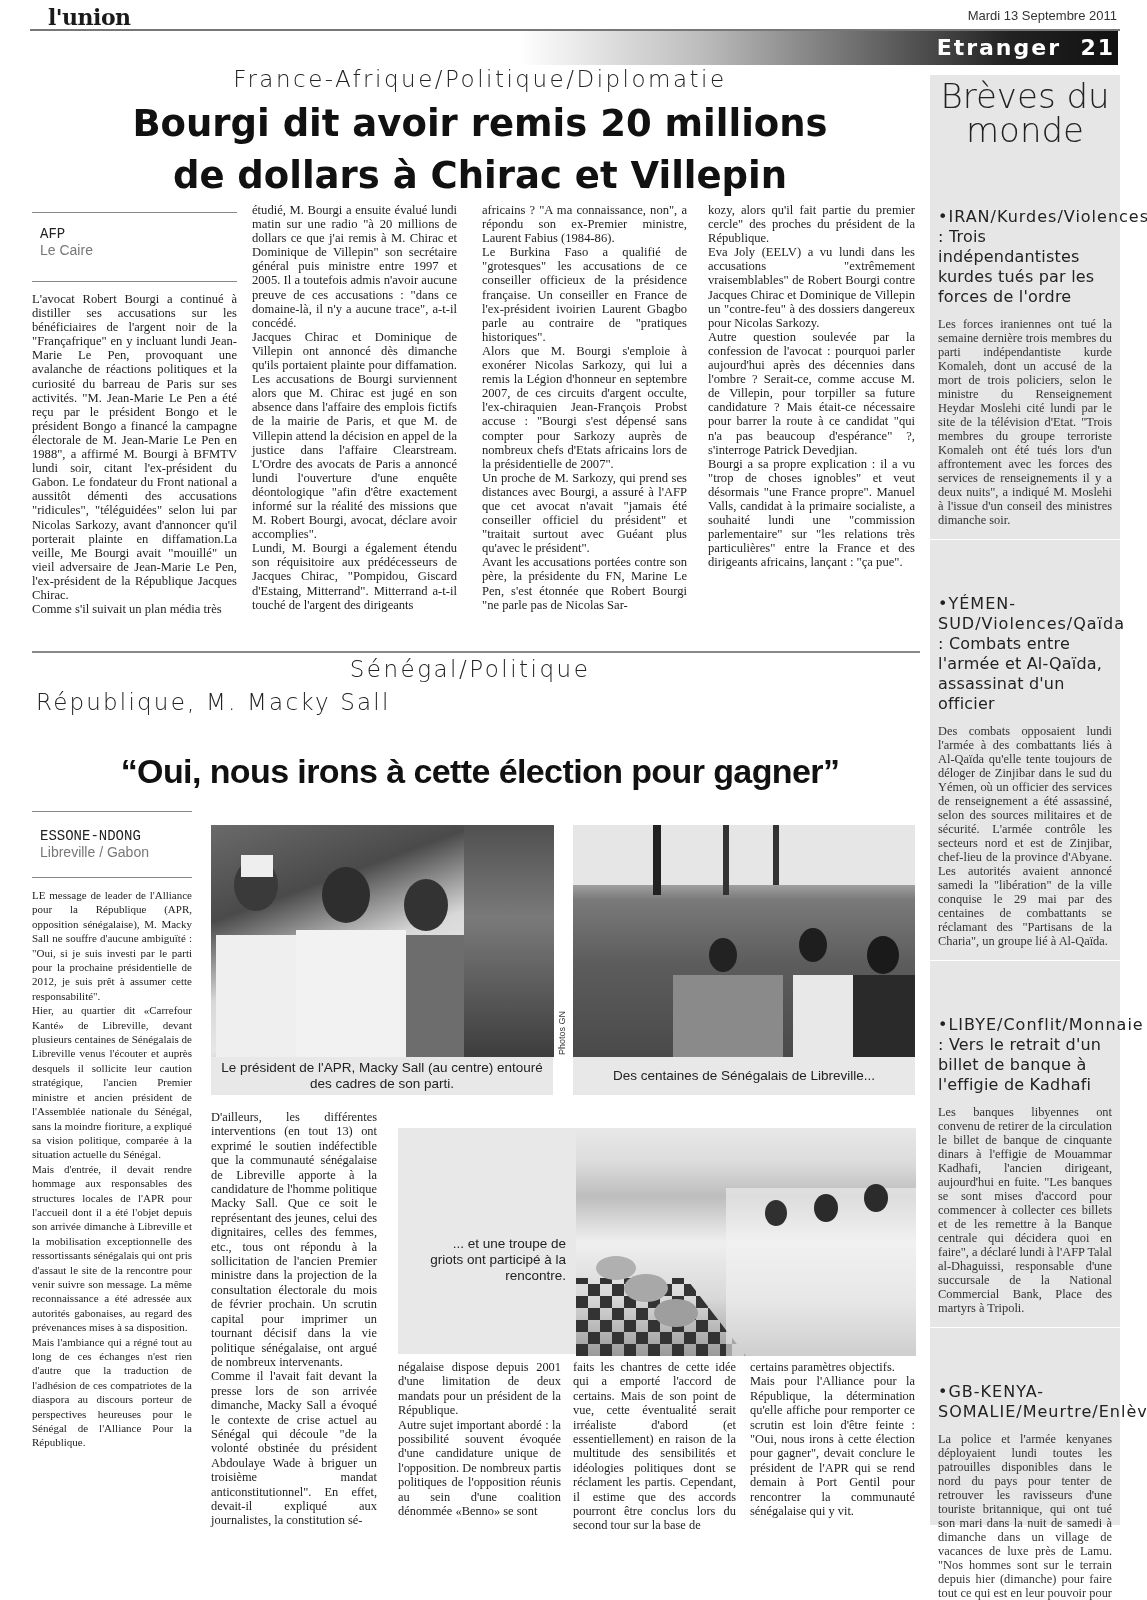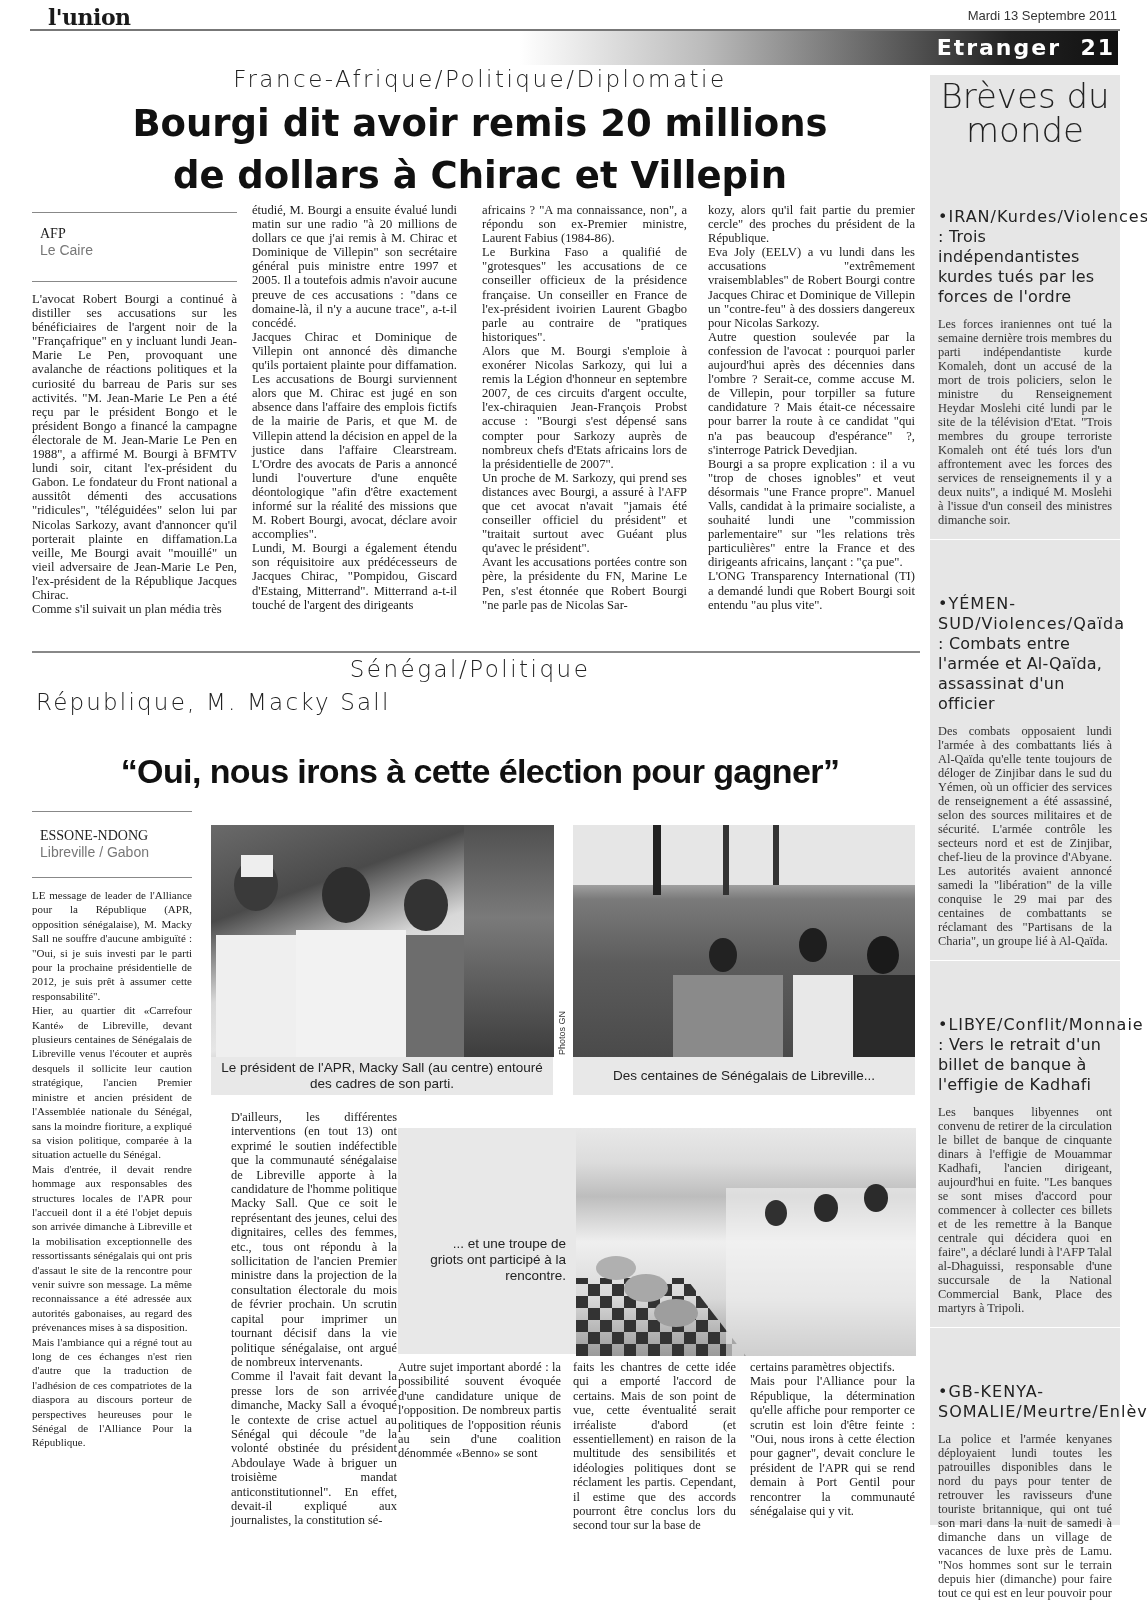--- a/index.html
+++ b/index.html
@@ -6,21 +6,21 @@
   body { width: 1147px; height: 1600px; background: #fff; position: relative; overflow: hidden; font-family: "Liberation Serif", serif; color: #222; }
   .abs { position: absolute; }
   .masthead-logo { left: 48px; top: 4px; font-family: "DejaVu Serif", serif; font-weight: bold; font-size: 22px; letter-spacing: -0.5px; color: #1a1a1a; }
   .masthead-date { right: 30px; top: 8px; font-family: "Liberation Sans", sans-serif; font-size: 13px; color: #333; }
   .masthead-rule { left: 30px; top: 29px; width: 1090px; height: 2px; background: #777; }
   .section-band { left: 30px; top: 31px; width: 1088px; height: 34px; background: linear-gradient(to right, #fff 0%, #fff 45%, #bbb 62%, #222 90%, #111 100%); }
   .section-label { right: 32px; top: 31px; height: 34px; line-height: 34px; font-family: "DejaVu Sans", sans-serif; font-weight: bold; font-size: 22px; letter-spacing: 2px; color: #fff; }
   .kicker { font-family: "DejaVu Sans", sans-serif; letter-spacing: 2.5px; color: #222; font-weight: 300; }
   .headline { font-family: "DejaVu Sans", sans-serif; font-weight: bold; color: #111; text-align: center; }
   .rule { height: 1px; background: #888; }
-  .byline-name { font-family: Liberation Serif, serif; font-size: 14px; color: #222; }
+  .byline-name { font-family: Liberation Mono, monospace; font-size: 14px; color: #222; }
   .byline-loc { font-family: "Liberation Sans", sans-serif; font-size: 14px; color: #777; }
   .col { font-size: 12.6px; line-height: 14.1px; text-align: justify; color: #222; hyphens: auto; }
   .col p { margin: 0; }
   .sidebar { left: 930px; top: 75px; width: 190px; height: 1450px; background: #e6e6e6; }
   .sb-title { font-family: "DejaVu Sans", sans-serif; font-size: 34px; line-height: 34px; text-align: center; color: #222; font-weight: 300; }
   .sb-head { font-family: "DejaVu Sans", sans-serif; font-size: 16px; line-height: 20px; color: #222; letter-spacing: 0.2px; margin-top: 46px; }
   .sb-body { font-size: 12.4px; line-height: 14px; text-align: justify; color: #333; }
   .sb-sep { height: 1px; background: #fff; }
   .photo { background: #555; overflow: hidden; }
   .caption-box { background: #e8e8e8; font-family: "Liberation Sans", sans-serif; font-size: 13.5px; line-height: 16px; text-align: center; color: #222; }
@@ -64,21 +64,20 @@
     <p>Le Burkina Faso a qualifié de "grotesques" les accusations de ce conseiller officieux de la présidence française. Un conseiller en France de l'ex-président ivoirien Laurent Gbagbo parle au contraire de "pratiques historiques".</p>
     <p>Alors que M. Bourgi s'emploie à exonérer Nicolas Sarkozy, qui lui a remis la Légion d'honneur en septembre 2007, de ces circuits d'argent occulte, l'ex-chiraquien Jean-François Probst accuse : "Bourgi s'est dépensé sans compter pour Sarkozy auprès de nombreux chefs d'Etats africains lors de la présidentielle de 2007".</p>
     <p>Un proche de M. Sarkozy, qui prend ses distances avec Bourgi, a assuré à l'AFP que cet avocat n'avait "jamais été conseiller officiel du président" et "traitait surtout avec Guéant plus qu'avec le président".</p>
     <p>Avant les accusations portées contre son père, la présidente du FN, Marine Le Pen, s'est étonnée que Robert Bourgi "ne parle pas de Nicolas Sar-</p>
   </div>
 <div class="abs col article-col" style="left:708px; top:203px; width:207px;">
     <p>kozy, alors qu'il fait partie du premier cercle" des proches du président de la République.</p>
     <p>Eva Joly (EELV) a vu lundi dans les accusations "extrêmement vraisemblables" de Robert Bourgi contre Jacques Chirac et Dominique de Villepin un "contre-feu" à des dossiers dangereux pour Nicolas Sarkozy.</p>
     <p>Autre question soulevée par la confession de l'avocat : pourquoi parler aujourd'hui après des décennies dans l'ombre ? Serait-ce, comme accuse M. de Villepin, pour torpiller sa future candidature ? Mais était-ce nécessaire pour barrer la route à ce candidat "qui n'a pas beaucoup d'espérance" ?, s'interroge Patrick Devedjian.</p>
     <p> Bourgi a sa propre explication : il a vu "trop de choses ignobles" et veut désormais "une France propre". Manuel Valls, candidat à la primaire socialiste, a souhaité lundi une "commission parlementaire" sur "les relations très particulières" entre la France et des dirigeants africains, lançant : "ça pue".</p>
-    <p>L'ONG Transparency International (TI) a demandé lundi que Robert Bourgi soit entendu "au plus vite".</p>
   </div>
 
 <div class="abs rule" style="left:32px; top:651px; width:888px; height:2px; background:#888;"></div>
 
 <div class="abs kicker" style="left:30px; top:656px; width:880px; text-align:center; font-size:23px;">Sénégal/Politique</div>
 <div class="abs kicker" style="left:36px; top:686px; width:880px; font-size:23px; line-height:33px; letter-spacing:2.2px;">
   <div>République, M. Macky Sall</div>
 </div>
 <div class="abs headline" style="left:30px; top:752px; width:900px; font-size:34px; letter-spacing:-0.6px; font-family:'Liberation Sans', sans-serif;">“Oui, nous irons à cette élection pour gagner”</div>
 
@@ -139,25 +138,26 @@
     <ellipse cx="200" cy="85" rx="11" ry="13" fill="#303030"></ellipse>
   </svg>
 </div>
 
 <div class="abs col article-col" style="left:32px; top:888px; width:160px; font-size:11px; line-height:14.4px;">
     <p>LE message de leader de l'Alliance pour la République (APR, opposition sénégalaise), M. Macky Sall ne souffre d'aucune ambiguïté : "Oui, si je suis investi par le parti pour la prochaine présidentielle de 2012, je suis prêt à assumer cette responsabilité".</p>
     <p>Hier, au quartier dit «Carrefour Kanté» de Libreville, devant plusieurs centaines de Sénégalais de Libreville venus l'écouter et auprès desquels il sollicite leur caution stratégique, l'ancien Premier ministre et ancien président de l'Assemblée nationale du Sénégal, sans la moindre fioriture, a expliqué sa vision politique, comparée à la situation actuelle du Sénégal.</p>
     <p>Mais d'entrée, il devait rendre hommage aux responsables des structures locales de l'APR pour l'accueil dont il a été l'objet depuis son arrivée dimanche à Libreville et la mobilisation exceptionnelle des ressortissants sénégalais qui ont pris d'assaut le site de la rencontre pour venir suivre son message. La même reconnaissance a été adressée aux autorités gabonaises, au regard des prévenances mises à sa disposition.</p>
     <p>Mais l'ambiance qui a régné tout au long de ces échanges n'est rien d'autre que la traduction de l'adhésion de ces compatriotes de la diaspora au discours porteur de perspectives heureuses pour le Sénégal de l'Alliance Pour la République.</p>
   </div>
-<div class="abs col article-col" style="left:211px; top:1110px; width:166px; font-size:12.4px; line-height:14.4px;margin-left:20px;">
+<div class="abs col article-col" style="left:211px; top:1110px; width:166px; font-size:12.4px; line-height:14.4px;">
     <p>D'ailleurs, les différentes interventions (en tout 13) ont exprimé le soutien indéfectible que la communauté sénégalaise de Libreville apporte à la candidature de l'homme politique Macky Sall. Que ce soit le représentant des jeunes, celui des dignitaires, celles des femmes, etc., tous ont répondu à la sollicitation de l'ancien Premier ministre dans la projection de la consultation électorale du mois de février prochain. Un scrutin capital pour imprimer un tournant décisif dans la vie politique sénégalaise, ont argué de nombreux intervenants.</p>
     <p>Comme il l'avait fait devant la presse lors de son arrivée dimanche, Macky Sall a évoqué le contexte de crise actuel au Sénégal qui découle "de la volonté obstinée du président Abdoulaye Wade à briguer un troisième mandat anticonstitutionnel". En effet, devait-il expliqué aux journalistes, la constitution sé-</p>
   </div>
 <div class="abs col article-col" style="left:398px; top:1360px; width:163px; font-size:12.4px; line-height:14.4px;">
+    <p>négalaise dispose depuis 2001 d'une limitation de deux mandats pour un président de la République.</p>
     <p>Autre sujet important abordé : la possibilité souvent évoquée d'une candidature unique de l'opposition. De nombreux partis politiques de l'opposition réunis au sein d'une coalition dénommée «Benno» se sont</p>
   </div>
 <div class="abs col article-col" style="left:573px; top:1360px; width:163px; font-size:12.4px; line-height:14.4px;">
     <p>faits les chantres de cette idée qui a emporté l'accord de certains. Mais de son point de vue, cette éventualité serait irréaliste d'abord (et essentiellement) en raison de la multitude des sensibilités et idéologies politiques dont se réclament les partis. Cependant, il estime que des accords pourront être conclus lors du second tour sur la base de</p>
   </div>
 <div class="abs col article-col" style="left:750px; top:1360px; width:165px; font-size:12.4px; line-height:14.4px;">
     <p>certains paramètres objectifs.</p>
     <p>Mais pour l'Alliance pour la République, la détermination qu'elle affiche pour remporter ce scrutin est loin d'être feinte : "Oui, nous irons à cette élection pour gagner", devait conclure le président de l'APR qui se rend demain à Port Gentil pour rencontrer la communauté sénégalaise qui y vit.</p>
   </div>
 

